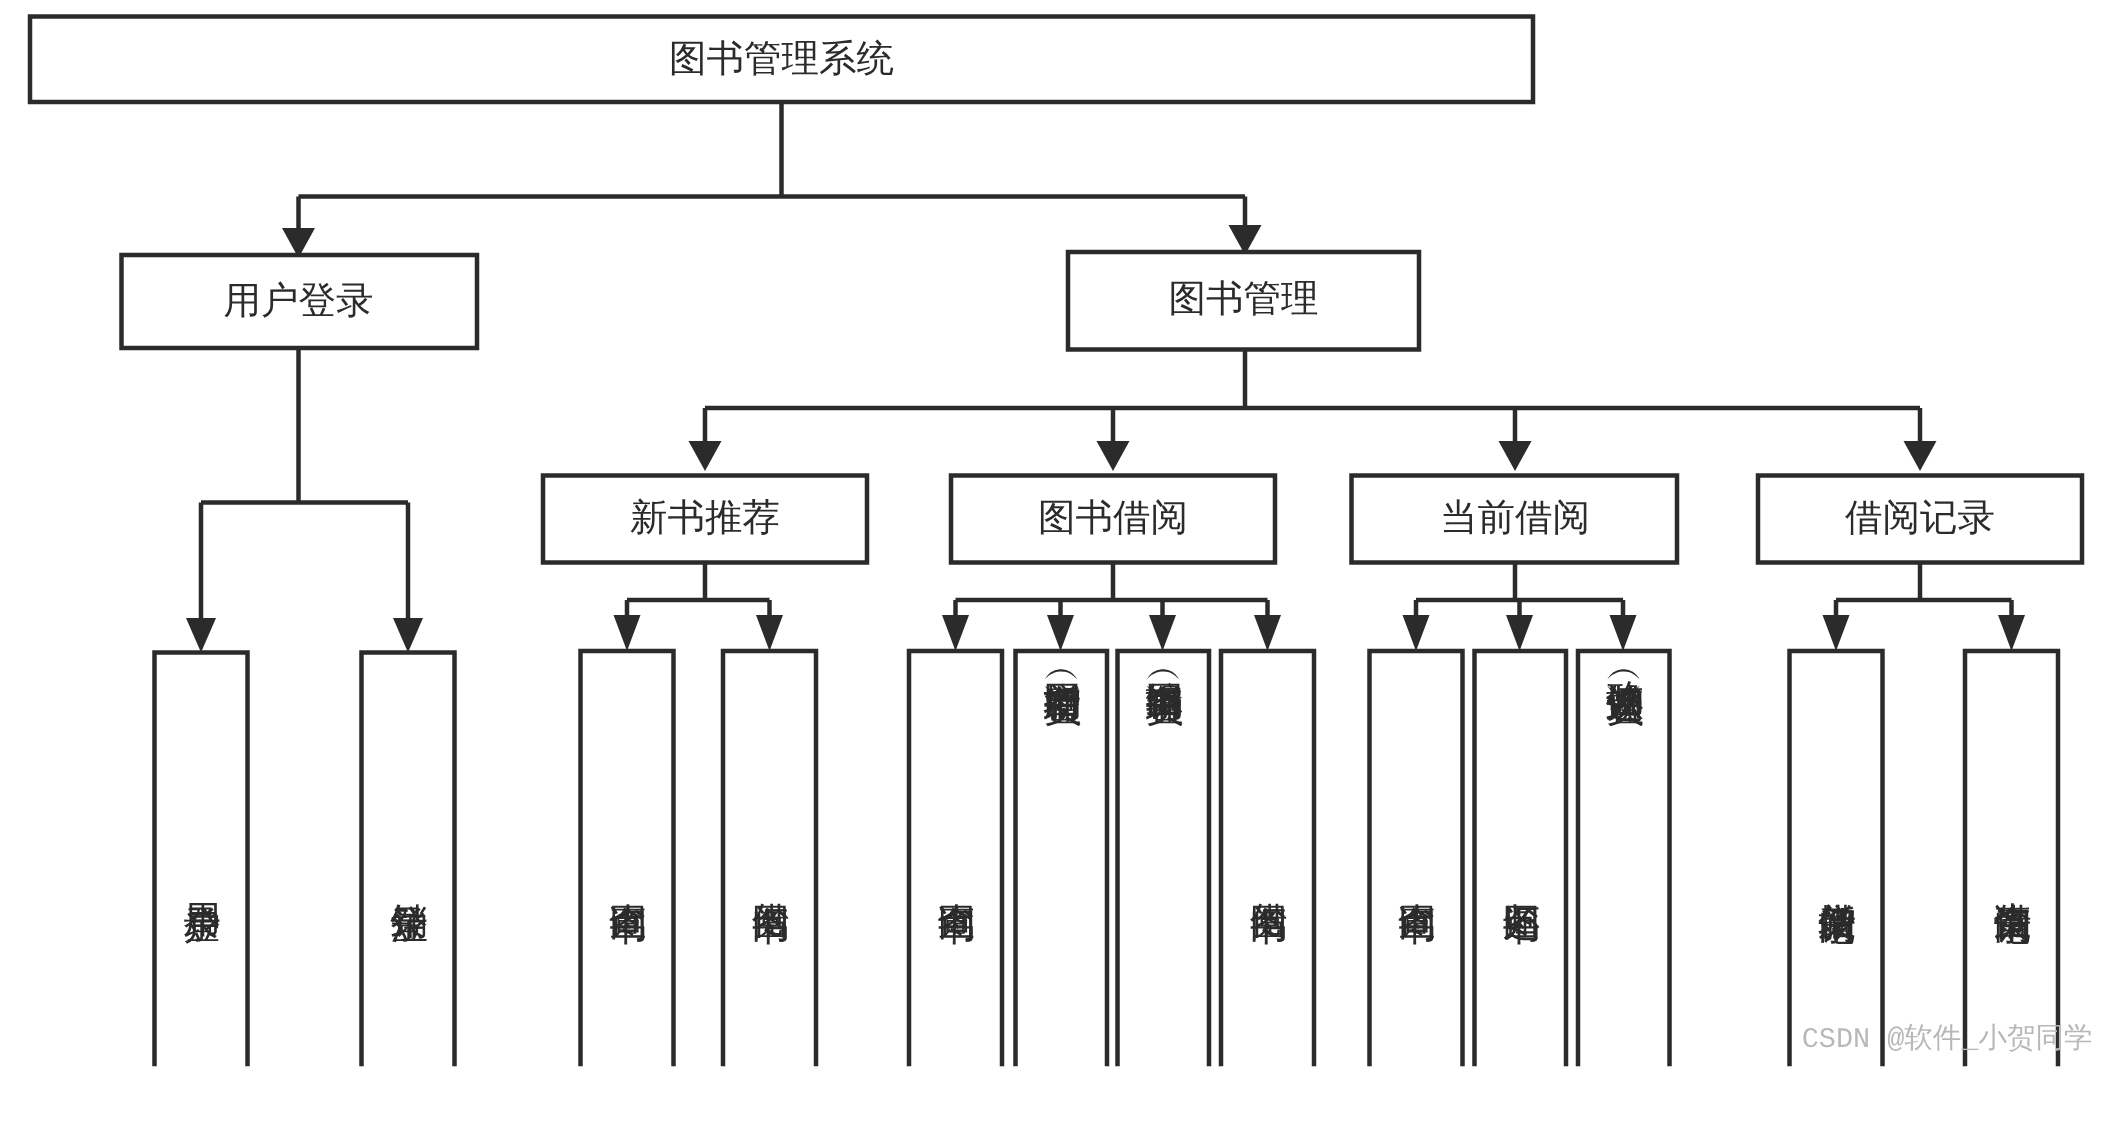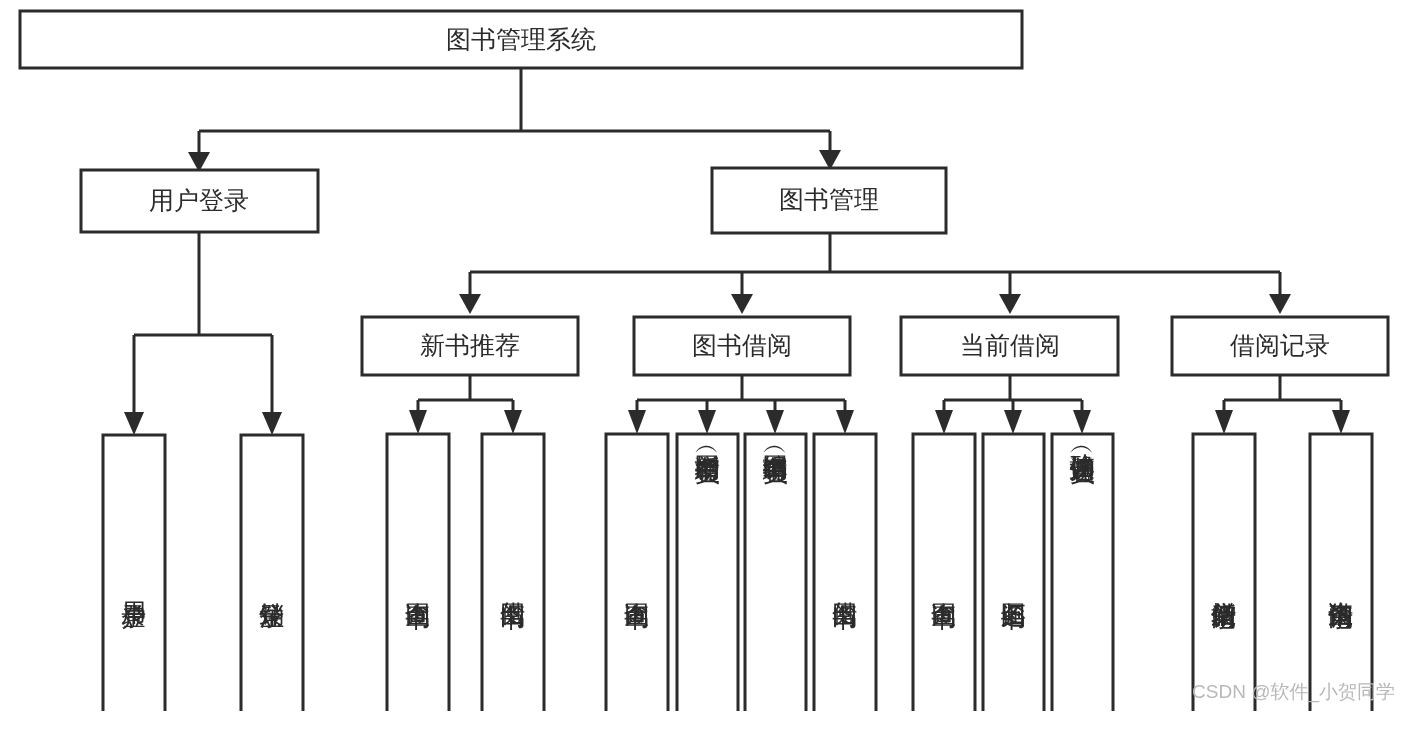--- a/index.html
+++ b/index.html
@@ -68,21 +68,21 @@
     line-height: 1.06;
     color: #2b2b2b;
     letter-spacing: 1px;
     white-space: nowrap;
     text-align: center;
   }
   .watermark {
     position: absolute;
     right: 10px;
     bottom: 6px;
-    font-family: Liberation Sans, sans-serif;
+    font-family: Liberation Mono, monospace;
     font-size: 19px;
     color: #b8b8b8;
     white-space: nowrap;
     pointer-events: none;
   }
 </style>
 </head>
 <body>
 
 <div id="diagram-root">

